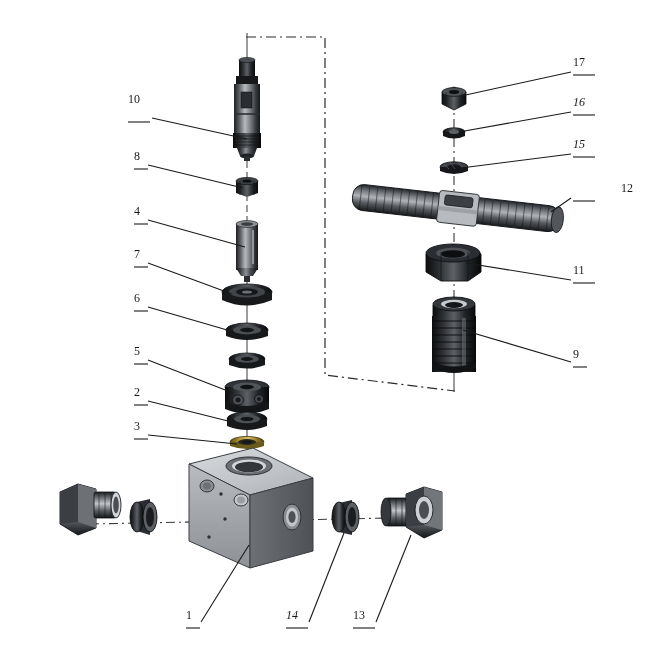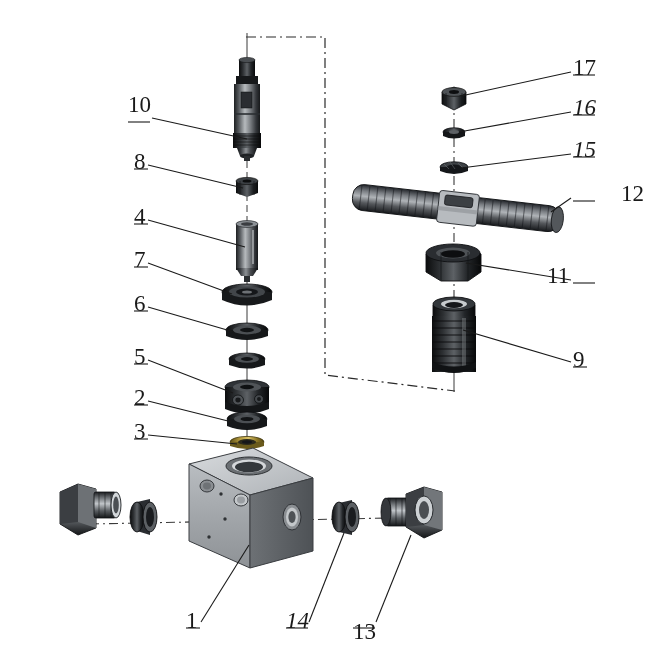--- a/index.html
+++ b/index.html
@@ -1,20 +1,20 @@
 <!DOCTYPE html>
 <html><head>
 <meta charset="utf-8">
 <style>
   html,body{margin:0;padding:0;background:#ffffff;}
   body{width:650px;height:650px;overflow:hidden;
        font-family:"Liberation Serif",serif;}
   #stage{position:relative;width:650px;height:650px;background:#fff;}
   svg.layer{position:absolute;left:0;top:0;width:650px;height:650px;}
-  .lbl{position:absolute;font-family:"Liberation Serif",serif;font-size:23px;
+  .lbl{position:absolute;font-family:"Liberation Serif",serif;font-size:12px;
        color:#1a1a1a;line-height:1;white-space:nowrap;}
 </style>
 </head>
 <body>
 
 <div id="stage">
 
   <svg class="layer" viewBox="0 0 650 650">
     <defs>
       <linearGradient id="gSteelV" x1="0" y1="0" x2="1" y2="0">
@@ -371,22 +371,22 @@
       <div class="lbl" style="left: 128px; top: 93px;">10</div>
       <div class="lbl" style="left: 134px; top: 150px;">8</div>
       <div class="lbl" style="left: 134px; top: 205px;">4</div>
       <div class="lbl" style="left: 134px; top: 248px;">7</div>
       <div class="lbl" style="left: 134px; top: 292px;">6</div>
       <div class="lbl" style="left: 134px; top: 345px;">5</div>
       <div class="lbl" style="left: 134px; top: 386px;">2</div>
       <div class="lbl" style="left: 134px; top: 420px;">3</div>
       <div class="lbl" style="left: 186px; top: 609px;">1</div>
       <div class="lbl" style="left: 286px; top: 609px; font-style: italic;">14</div>
-      <div class="lbl" style="left: 353px; top: 609px; margin-top: 11px;">13</div>
+      <div class="lbl" style="left: 353px; top: 609px;">13</div>
       <div class="lbl" style="left: 573px; top: 56px;">17</div>
       <div class="lbl" style="left: 573px; top: 96px; font-style: italic;">16</div>
       <div class="lbl" style="left: 573px; top: 138px; font-style: italic;">15</div>
       <div class="lbl" style="left: 573px; top: 182px; margin-left: 48px;">12</div>
-      <div class="lbl" style="left: 547px; top: 264px; text-align: center;">11</div>
+      <div class="lbl" style="left: 573px; top: 264px; text-align: center;">11</div>
       <div class="lbl" style="left: 573px; top: 348px;">9</div>
     </div>
 
 </div>
 
 </body></html>

